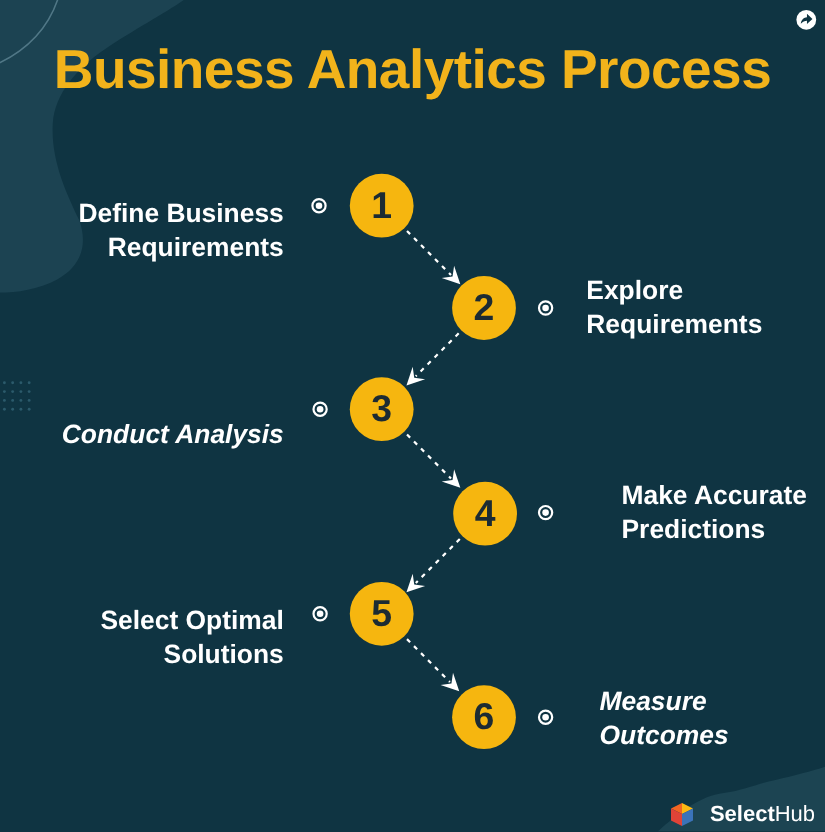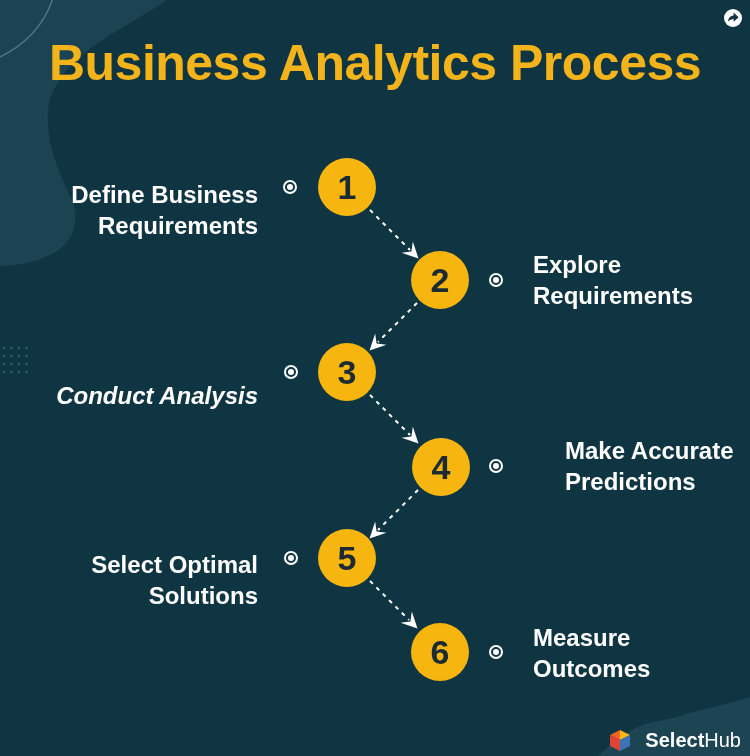--- a/index.html
+++ b/index.html
@@ -33,21 +33,21 @@
   }
   .bullet .dot{width:6px;height:6px;border-radius:50%;background:var(--white);}
   #b1{left:283px;top:180px;} #b2{left:489px;top:273px;} #b3{left:284px;top:365px;}
   #b4{left:489px;top:459px;} #b5{left:284px;top:551px;} #b6{left:489px;top:645px;}
   .label{
     position:absolute;color:var(--white);font-size:24px;font-weight:700;
     line-height:31px;white-space:pre-line;
   }
   .label.right{text-align:right;margin-top:24px;}
   #t1{right:492px;top:155px;} #t2{left:533px;top:249px;} #t3{right:492px;top:356px;font-style:italic;}
-  #t4{left:533px;top:435px;margin-left:32px;} #t5{right:492px;top:525px;text-align:right;} #t6{left:533px;top:622px;}
+  #t4{left:533px;top:435px;margin-left:32px;} #t5{right:492px;top:525px;text-align:right;} #t6{left:545px;top:622px;font-style:italic;}
   .arrows{position:absolute;left:0;top:0;width:750px;height:756px;pointer-events:none;}
   
   .logo{
     position:absolute;right:9px;bottom:4px;display:flex;align-items:center;gap:15px;
     color:var(--white);font-size:20px;
   }
   .logo .bold{font-weight:700;} .logo .light{font-weight:400;}
 </style>
 </head>
 <body>

